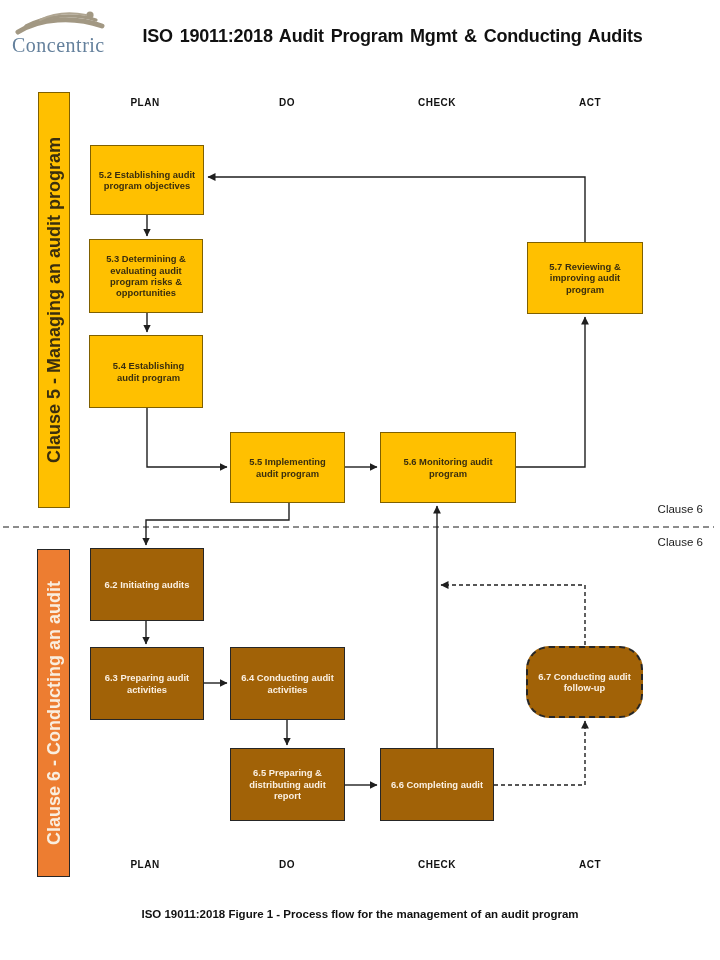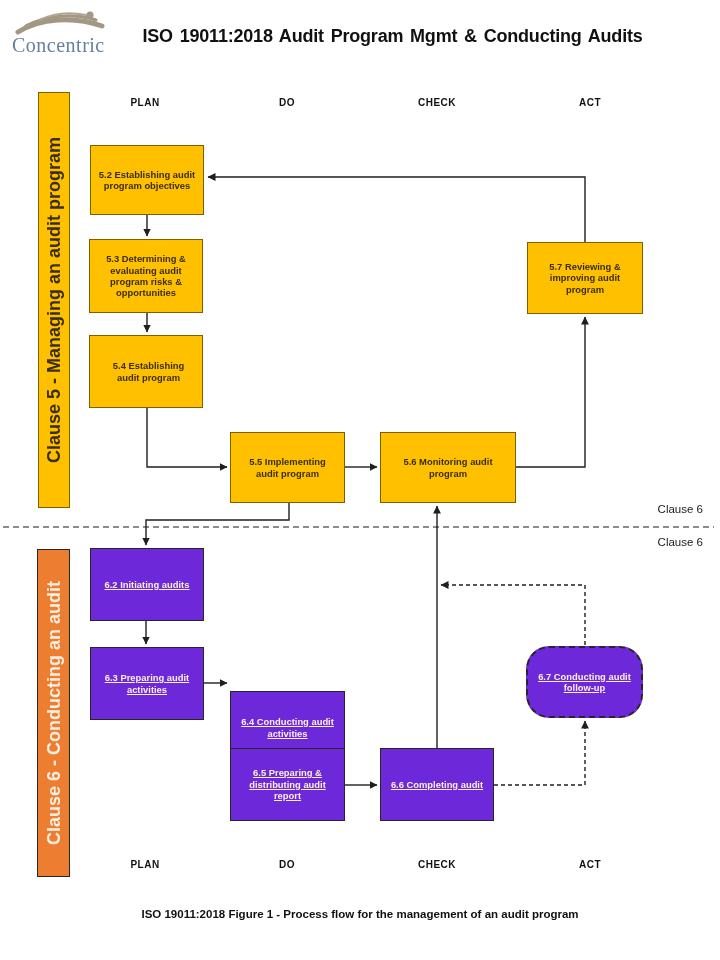--- a/index.html
+++ b/index.html
@@ -32,21 +32,21 @@
     white-space:nowrap; font-size:18px; font-weight:600;
   }
   .vlabel.dark { color:#3A2E0E; }
   .vlabel.light { color:#F9EEDF; }
   
   .box {
     position:absolute; display:flex; align-items:center; justify-content:center;
     text-align:center; padding:2px 7px; font-weight:bold; font-size:9.4px; line-height:1.22;
   }
   .box.gold { background:#FFC000; border:1.5px solid #7F6000; color:#3A2E0E; }
-  .box.orange { background:#6d28d9; border:1.5px solid #262626; color:#FBF0E2;text-decoration:underline; }
+  .box.orange { background:#a16207; border:1.5px solid #262626; color:#FBF0E2; }
   .box.dashed { border:2px dashed #262626; }
   
   .clause-label { position:absolute; width:70px; text-align:right; font-size:11.5px; color:#1a1a1a; }
   
   .footer {
     position:absolute; left:0; top:908px; width:720px; text-align:center;
     font-size:11.5px; font-weight:bold; color:#111;
   }
   svg.wires { position:absolute; left:0; top:0; }
 </style>
@@ -126,21 +126,21 @@
 
   <div class="clause-label" style="left:633px; top:503px;">Clause 6</div>
   <div class="clause-label" style="left:633px; top:536px;">Clause 6</div>
 
   <div class="box orange" style="left:90px; top:548px; width:114px; height:73px;">
     <span>6.2 Initiating audits</span>
   </div>
   <div class="box orange" style="left:90px; top:647px; width:114px; height:73px;">
     <span>6.3 Preparing audit activities</span>
   </div>
-  <div class="box orange" style="left:230px; top:647px; width:115px; height:73px;margin-top:44px;">
+  <div class="box orange" style="left:230px; top:647px; width:115px; height:73px;">
     <span>6.4 Conducting audit activities</span>
   </div>
   <div class="box orange" style="left:230px; top:748px; width:115px; height:73px;">
     <span>6.5 Preparing &amp; distributing audit report</span>
   </div>
   <div class="box orange" style="left:380px; top:748px; width:114px; height:73px;">
     <span>6.6 Completing audit</span>
   </div>
   <div class="box orange dashed" style="left:526px; top:646px; width:117px; height:72px;border-radius:23px;">
     <span>6.7 Conducting audit follow-up</span>

